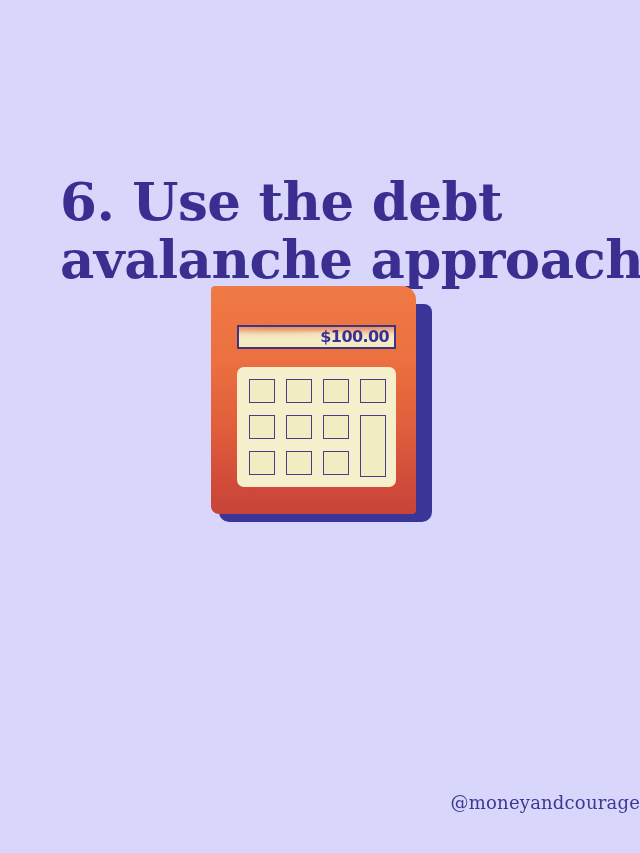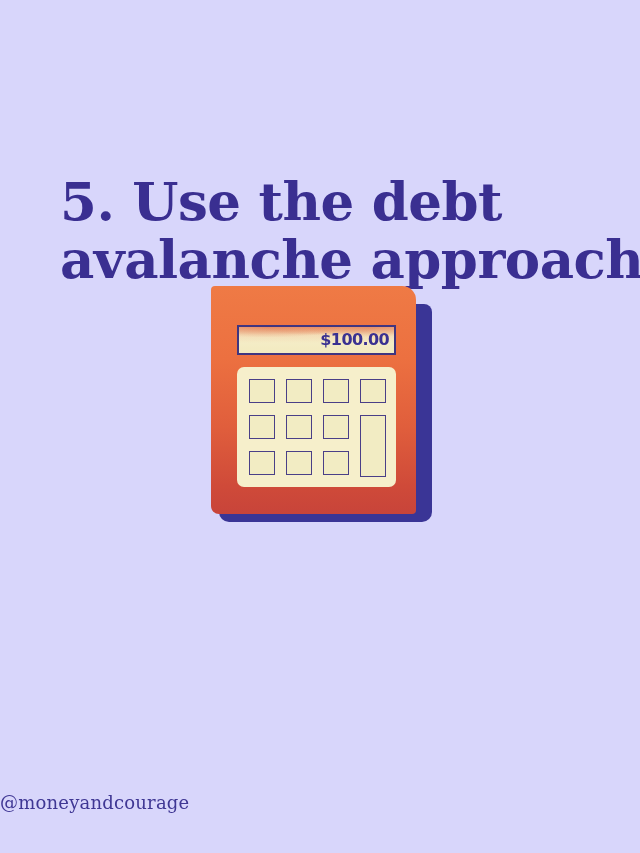--- a/index.html
+++ b/index.html
@@ -71,21 +71,21 @@
                 #cf4a39 88%,
                 #c8443a 100%);
     border-radius: 4px 14px 4px 8px;
   }
   
   .calc-screen {
     position: absolute;
     left: 26px;
     top: 39px;
     width: 159px;
-    height: 30px;
+    height: 24px;
     border: 2px solid #3f3580;
     background: #f4edc8;
     box-sizing: border-box;
     overflow: hidden;
   }
   .screen-speckle {
     position: absolute;
     inset: 0;
     background:
       radial-gradient(ellipse 70% 55% at 18% 2%, rgba(225,110,70,0.50), rgba(225,110,70,0) 70%),
@@ -145,34 +145,34 @@
     color: #3a3191;
   }
   .body-line { display: block; white-space: nowrap; }
 
   
   .handle {
     position: absolute;
     left: 0;
     right: 0;
     top: 792px;
-    text-align: left;
+    text-align: right;
     font-family: "DejaVu Serif", "Liberation Serif", serif;
     font-size: 18px;
     letter-spacing: 0.2px;
     color: #3f3794;
   }
 </style>
 </head>
 <body>
 
 <div class="slide">
 
   <h1 class="heading">
-    <span class="heading-line">5. Use the debt</span>
+    <span class="heading-line">6. Use the debt</span>
     <span class="heading-line">avalanche approach.</span>
   </h1>
 
   <div class="calc-wrap">
     <div class="calc-base"></div>
     <div class="calc-body">
 
       <div class="calc-screen">
         <div class="screen-speckle"></div>
         <div class="screen-value">$100.00</div>

